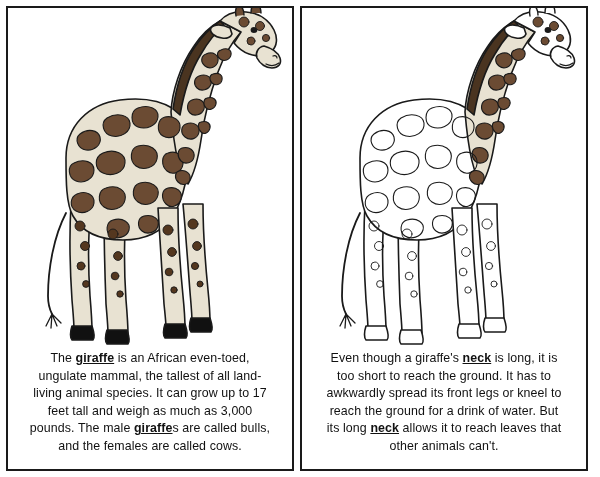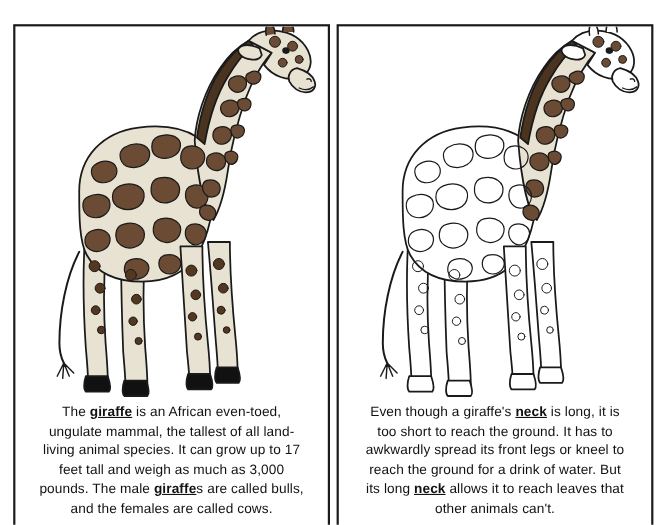--- a/index.html
+++ b/index.html
@@ -13,23 +13,23 @@
     font-family: "Liberation Sans", sans-serif;
     overflow: hidden;
   }
   .page {
     position: relative;
     width: 600px;
     height: 477px;
     background: #ffffff;
     display: flex;
     flex-direction: row;
-    justify-content: flex-end;
+    justify-content: flex-start;
     box-sizing: border-box;
-    padding: 22px 6px 6px 6px;
+    padding: 6px 6px 6px 6px;
   }
   .card {
     position: relative;
     width: 288px;
     height: 465px;
     border: 2px solid #1a1a1a;
     background: #ffffff;
     box-sizing: border-box;
     display: flex;
     flex-direction: column;

